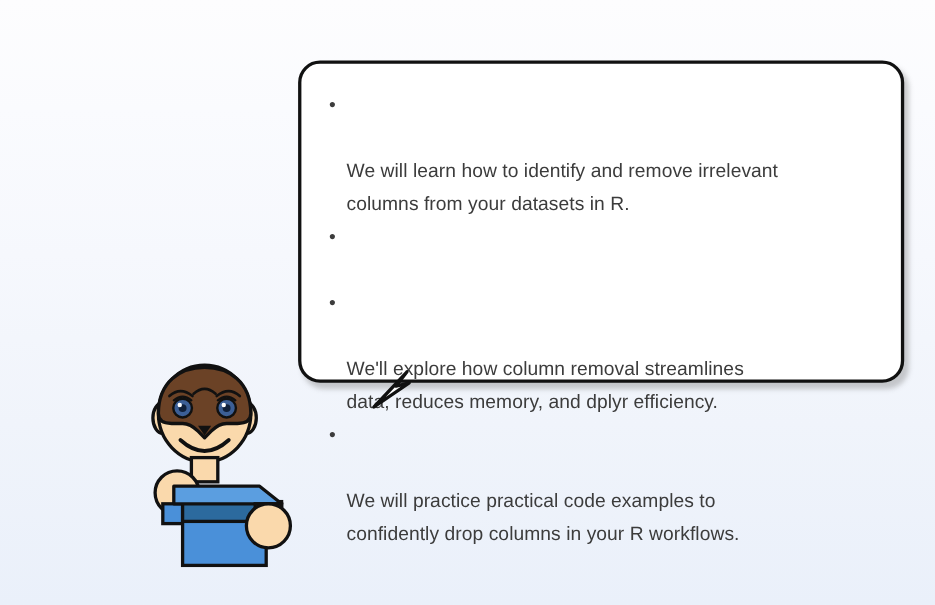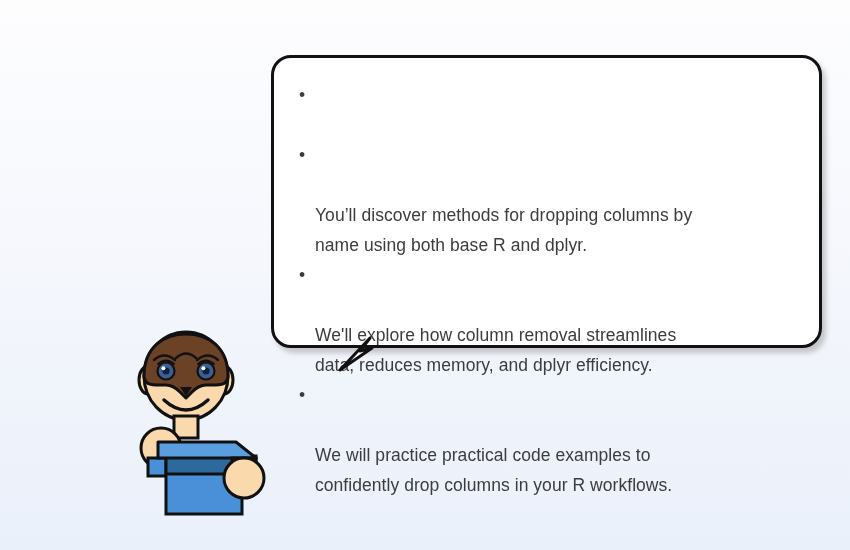--- a/index.html
+++ b/index.html
@@ -85,25 +85,25 @@
 </style>
 </head>
 <body>
 
 <div id="stage">
 
   <div id="bubble">
     <ul id="bullet-list">
       <li class="bullet-item">
         <span class="bullet-dot">•</span>
+        <span>We will learn how to identify and remove irrelevant
+columns from your datasets in R.</span>
       </li>
       <li class="bullet-item">
         <span class="bullet-dot">•</span>
-        <span>You’ll discover methods for dropping columns by
-name using both base R and dplyr.</span>
       </li>
       <li class="bullet-item">
         <span class="bullet-dot">•</span>
         <span>We'll explore how column removal streamlines
 data, reduces memory, and dplyr efficiency.</span>
       </li>
       <li class="bullet-item">
         <span class="bullet-dot">•</span>
         <span>We will practice practical code examples to
 confidently drop columns in your R workflows.</span>

